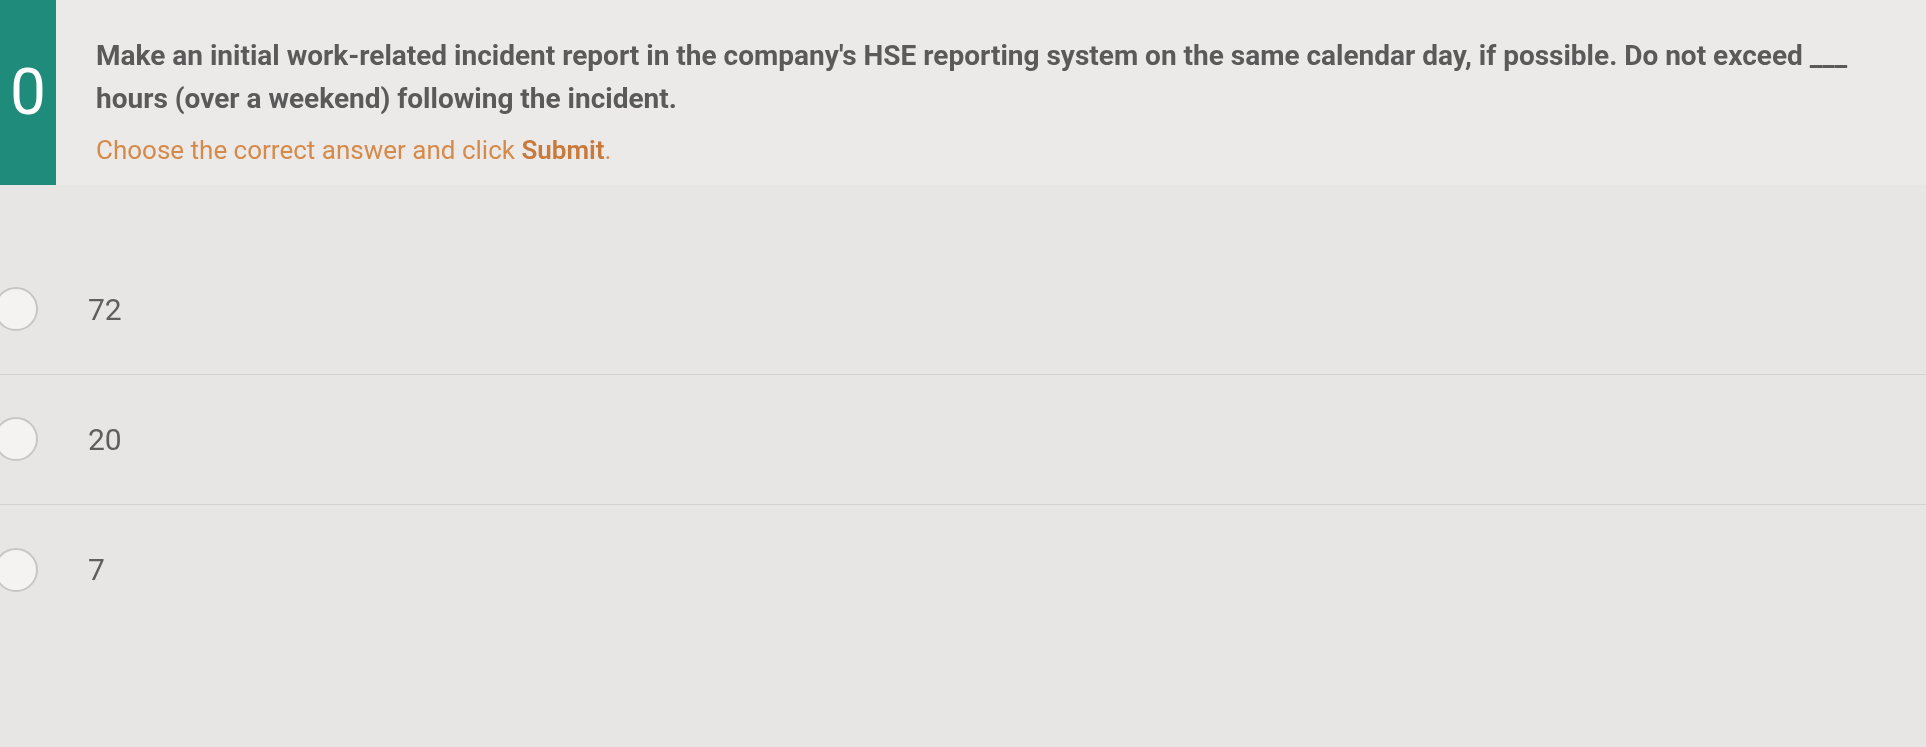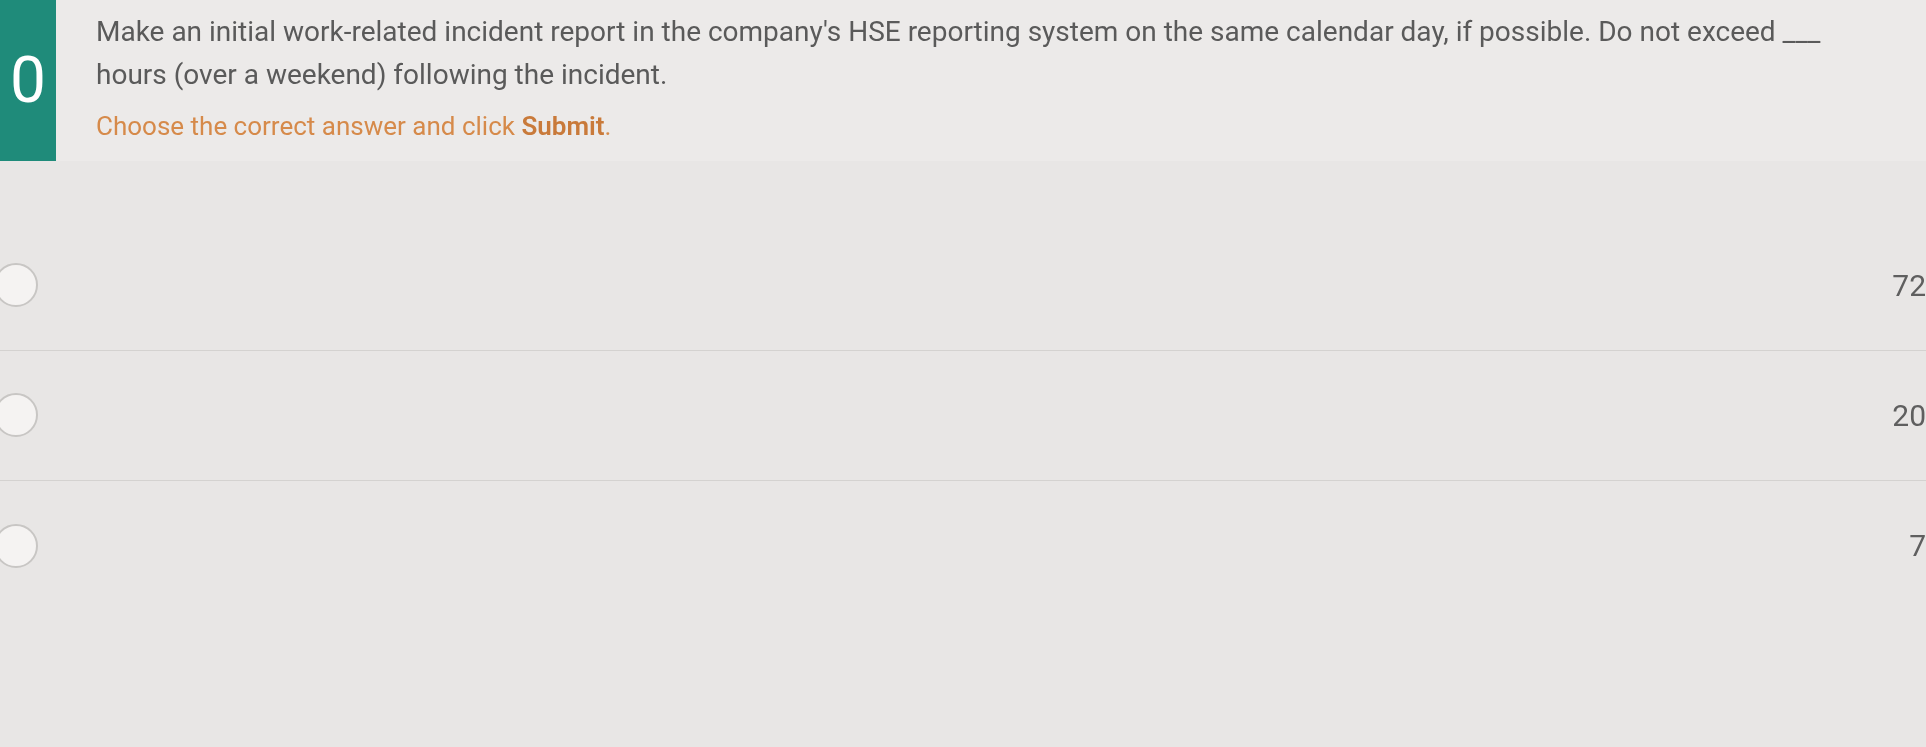--- a/index.html
+++ b/index.html
@@ -33,21 +33,22 @@
     padding: 10px 0;
   }
   .question-text-area {
     padding: 10px 40px 20px 40px;
     flex: 1;
   }
   .question-text {
     color: #5a5a5a;
     font-size: 28px;
     line-height: 1.55;
-    font-weight: 400;
+    font-weight: 700;
+    margin-top: 24px;
   }
   .instruction-line {
     margin-top: 14px;
     font-size: 26px;
   }
   .instruction-prefix {
     color: #d68a4a;
     text-align: right;
   }
   .instruction-submit {
@@ -58,21 +59,20 @@
   .options-area {
     padding-top: 60px;
   }
   .option-row {
     display: flex;
     align-items: center;
     height: 130px;
     border-bottom: 1px solid #d4d2d0;
     padding-left: 0;
     cursor: pointer;
-    justify-content: space-between;
   }
   .option-row:last-child {
     border-bottom: none;
   }
   .radio-outer {
     width: 44px;
     height: 44px;
     border-radius: 50%;
     border: 2px solid #c8c6c4;
     background: #f5f3f2;

